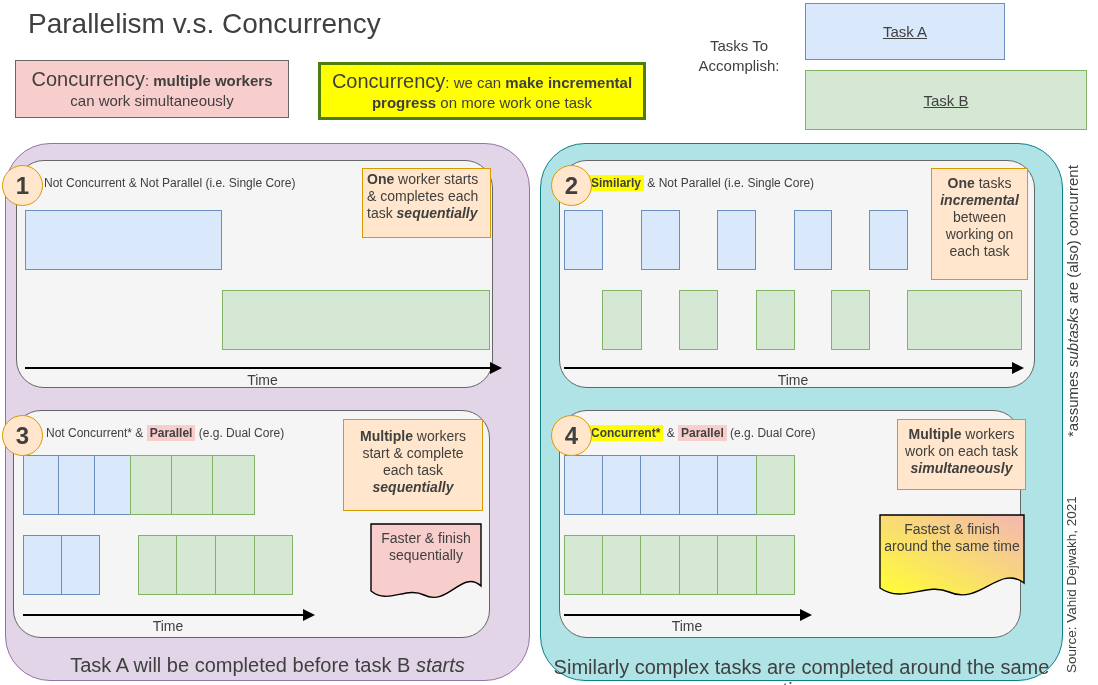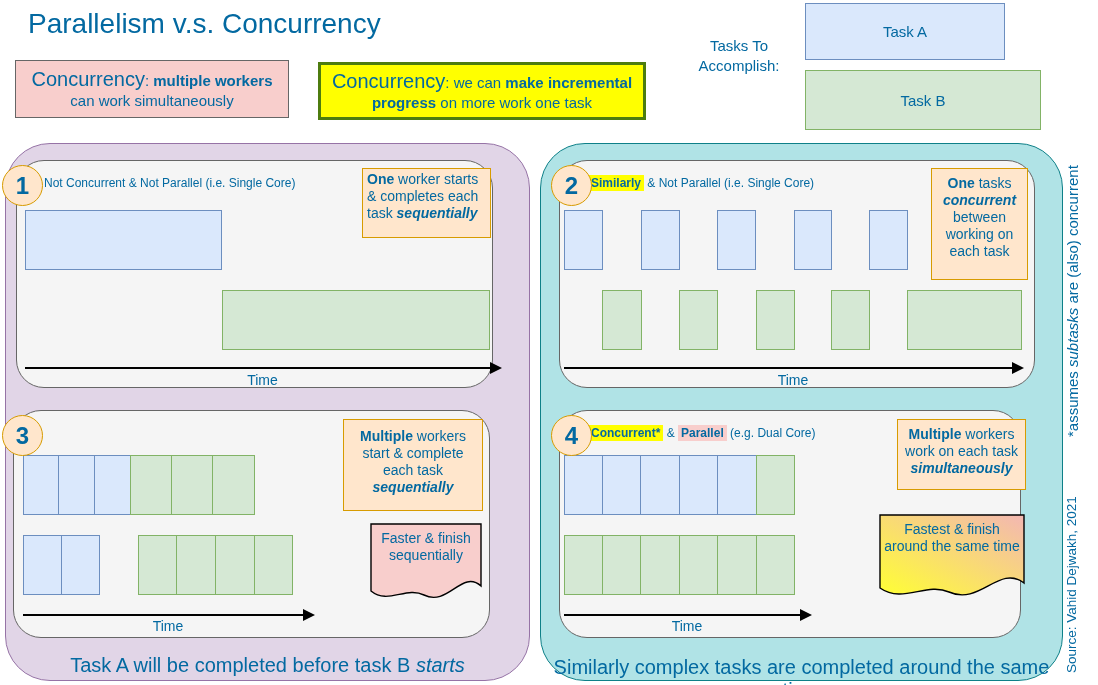--- a/index.html
+++ b/index.html
@@ -1,39 +1,39 @@
 <!DOCTYPE html>
 <html><head>
 <meta charset="utf-8">
 <style>
   * { margin:0; padding:0; box-sizing:border-box; }
   body { background:#fff; }
   .canvas {
     position:relative; width:1098px; height:685px; background:#ffffff;
-    font-family:"Liberation Sans", sans-serif; color:#0369a1; overflow:hidden;
+    font-family:"Liberation Sans", sans-serif; color:#404040; overflow:hidden;
   }
   .abs { position:absolute; }
 
   .title { left:28px; top:8px; font-size:28px; }
 
   .defbox { display:flex; flex-direction:column; justify-content:center; align-items:center; text-align:center; }
   .defbox .l1 { line-height:23px; }
   .defbox .l2 { font-size:15px; line-height:18px; }
   .def-term { font-size:20px; }
   .def-rest { font-size:15px; }
   .b  { font-weight:bold; }
   .i  { font-style:italic; }
   .bi { font-weight:bold; font-style:italic; }
   .pink-def { left:15px; top:60px; width:274px; height:58px; background:#f8cecc; border:1px solid #666; }
   .yellow-def { left:318px; top:62px; width:328px; height:58px; background:#ffff00; border:3px solid #4d7c0f; }
 
   .tasks-label { left:686px; top:36px; width:106px; font-size:15px; line-height:20px; text-align:center; }
-  .taskbar { display:flex; align-items:center; justify-content:center; font-size:15px; }
+  .taskbar { display:flex; align-items:center; justify-content:center; font-size:15px;text-decoration:underline; }
   .task-a-bar { left:805px; top:3px;  width:200px; height:57px; background:#dae8fc; border:1px solid #6c8ebf; }
-  .task-b-bar { left:805px; top:70px; width:236px; height:60px; background:#d5e8d4; border:1px solid #82b366; }
+  .task-b-bar { left:805px; top:70px; width:282px; height:60px; background:#d5e8d4; border:1px solid #82b366; }
 
   .container { border-radius:45px; }
   .purple-container { left:5px;   top:143px; width:525px; height:538px; background:#e1d5e7; border:1.5px solid #9673a6; }
   .teal-container   { left:540px; top:143px; width:523px; height:538px; background:#b0e3e6; border:1.5px solid #0e8088; }
 
   .gray-panel { background:#f5f5f5; border:1.3px solid #666; border-radius:28px; }
   .gp1 { left:16px;  top:160px; width:477px; height:228px; }
   .gp2 { left:559px; top:160px; width:476px; height:228px; }
   .gp3 { left:13px;  top:410px; width:477px; height:228px; }
   .gp4 { left:559px; top:410px; width:462px; height:228px; }
@@ -131,20 +131,23 @@
 
   <div class="abs badge bd1">1</div>
   <div class="abs badge bd2">2</div>
   <div class="abs badge bd3">3</div>
   <div class="abs badge bd4">4</div>
 
   <div class="abs heading hd1">Not Concurrent &amp; Not Parallel (i.e. Single Core)</div>
   <div class="abs heading hd2">
     <span class="hl-y">Similarly</span><span> &amp; Not Parallel (i.e. Single Core)</span>
   </div>
+  <div class="abs heading hd3">
+    <span>Not Concurrent* &amp; </span><span class="hl-p">Parallel</span><span> (e.g. Dual Core)</span>
+  </div>
   <div class="abs heading hd4">
     <span class="hl-y">Concurrent*</span><span> &amp; </span><span class="hl-p">Parallel</span><span> (e.g. Dual Core)</span>
   </div>
 
   <div class="blk a" style="left:25px; top:210px; width:197px;"></div>
   <div class="blk b" style="left:222px; top:290px; width:268px;"></div>
 
   <div class="blk a" style="left:564px; top:210px; width:39px;"></div>
   <div class="blk a" style="left:641px; top:210px; width:39px;"></div>
   <div class="blk a" style="left:717px; top:210px; width:39px;"></div>
@@ -179,21 +182,21 @@
   <div class="blk b" style="left:602px; top:535px; width:39px;"></div>
   <div class="blk b" style="left:640px; top:535px; width:40px;"></div>
   <div class="blk b" style="left:679px; top:535px; width:39px;"></div>
   <div class="blk b" style="left:717px; top:535px; width:40px;"></div>
   <div class="blk b" style="left:756px; top:535px; width:39px;"></div>
 
   <div class="abs note note-1">
     <span class="b">One</span><span> worker starts &amp; completes each task </span><span class="bi">sequentially</span>
   </div>
   <div class="abs note note-2">
-    <span class="b">One</span><span> tasks </span><span class="bi">concurrent</span><span> between working on each task</span>
+    <span class="b">One</span><span> tasks </span><span class="bi">incremental</span><span> between working on each task</span>
   </div>
   <div class="abs note note-3">
     <span class="b">Multiple</span><span> workers start &amp; complete each task </span><span class="bi">sequentially</span>
   </div>
   <div class="abs note note-4">
     <span class="b">Multiple</span><span> workers work on each task </span><span class="bi">simultaneously</span>
   </div>
 
   <div class="abs docnote doc-3">
     <svg width="112" height="84" viewBox="0 0 112 84">

